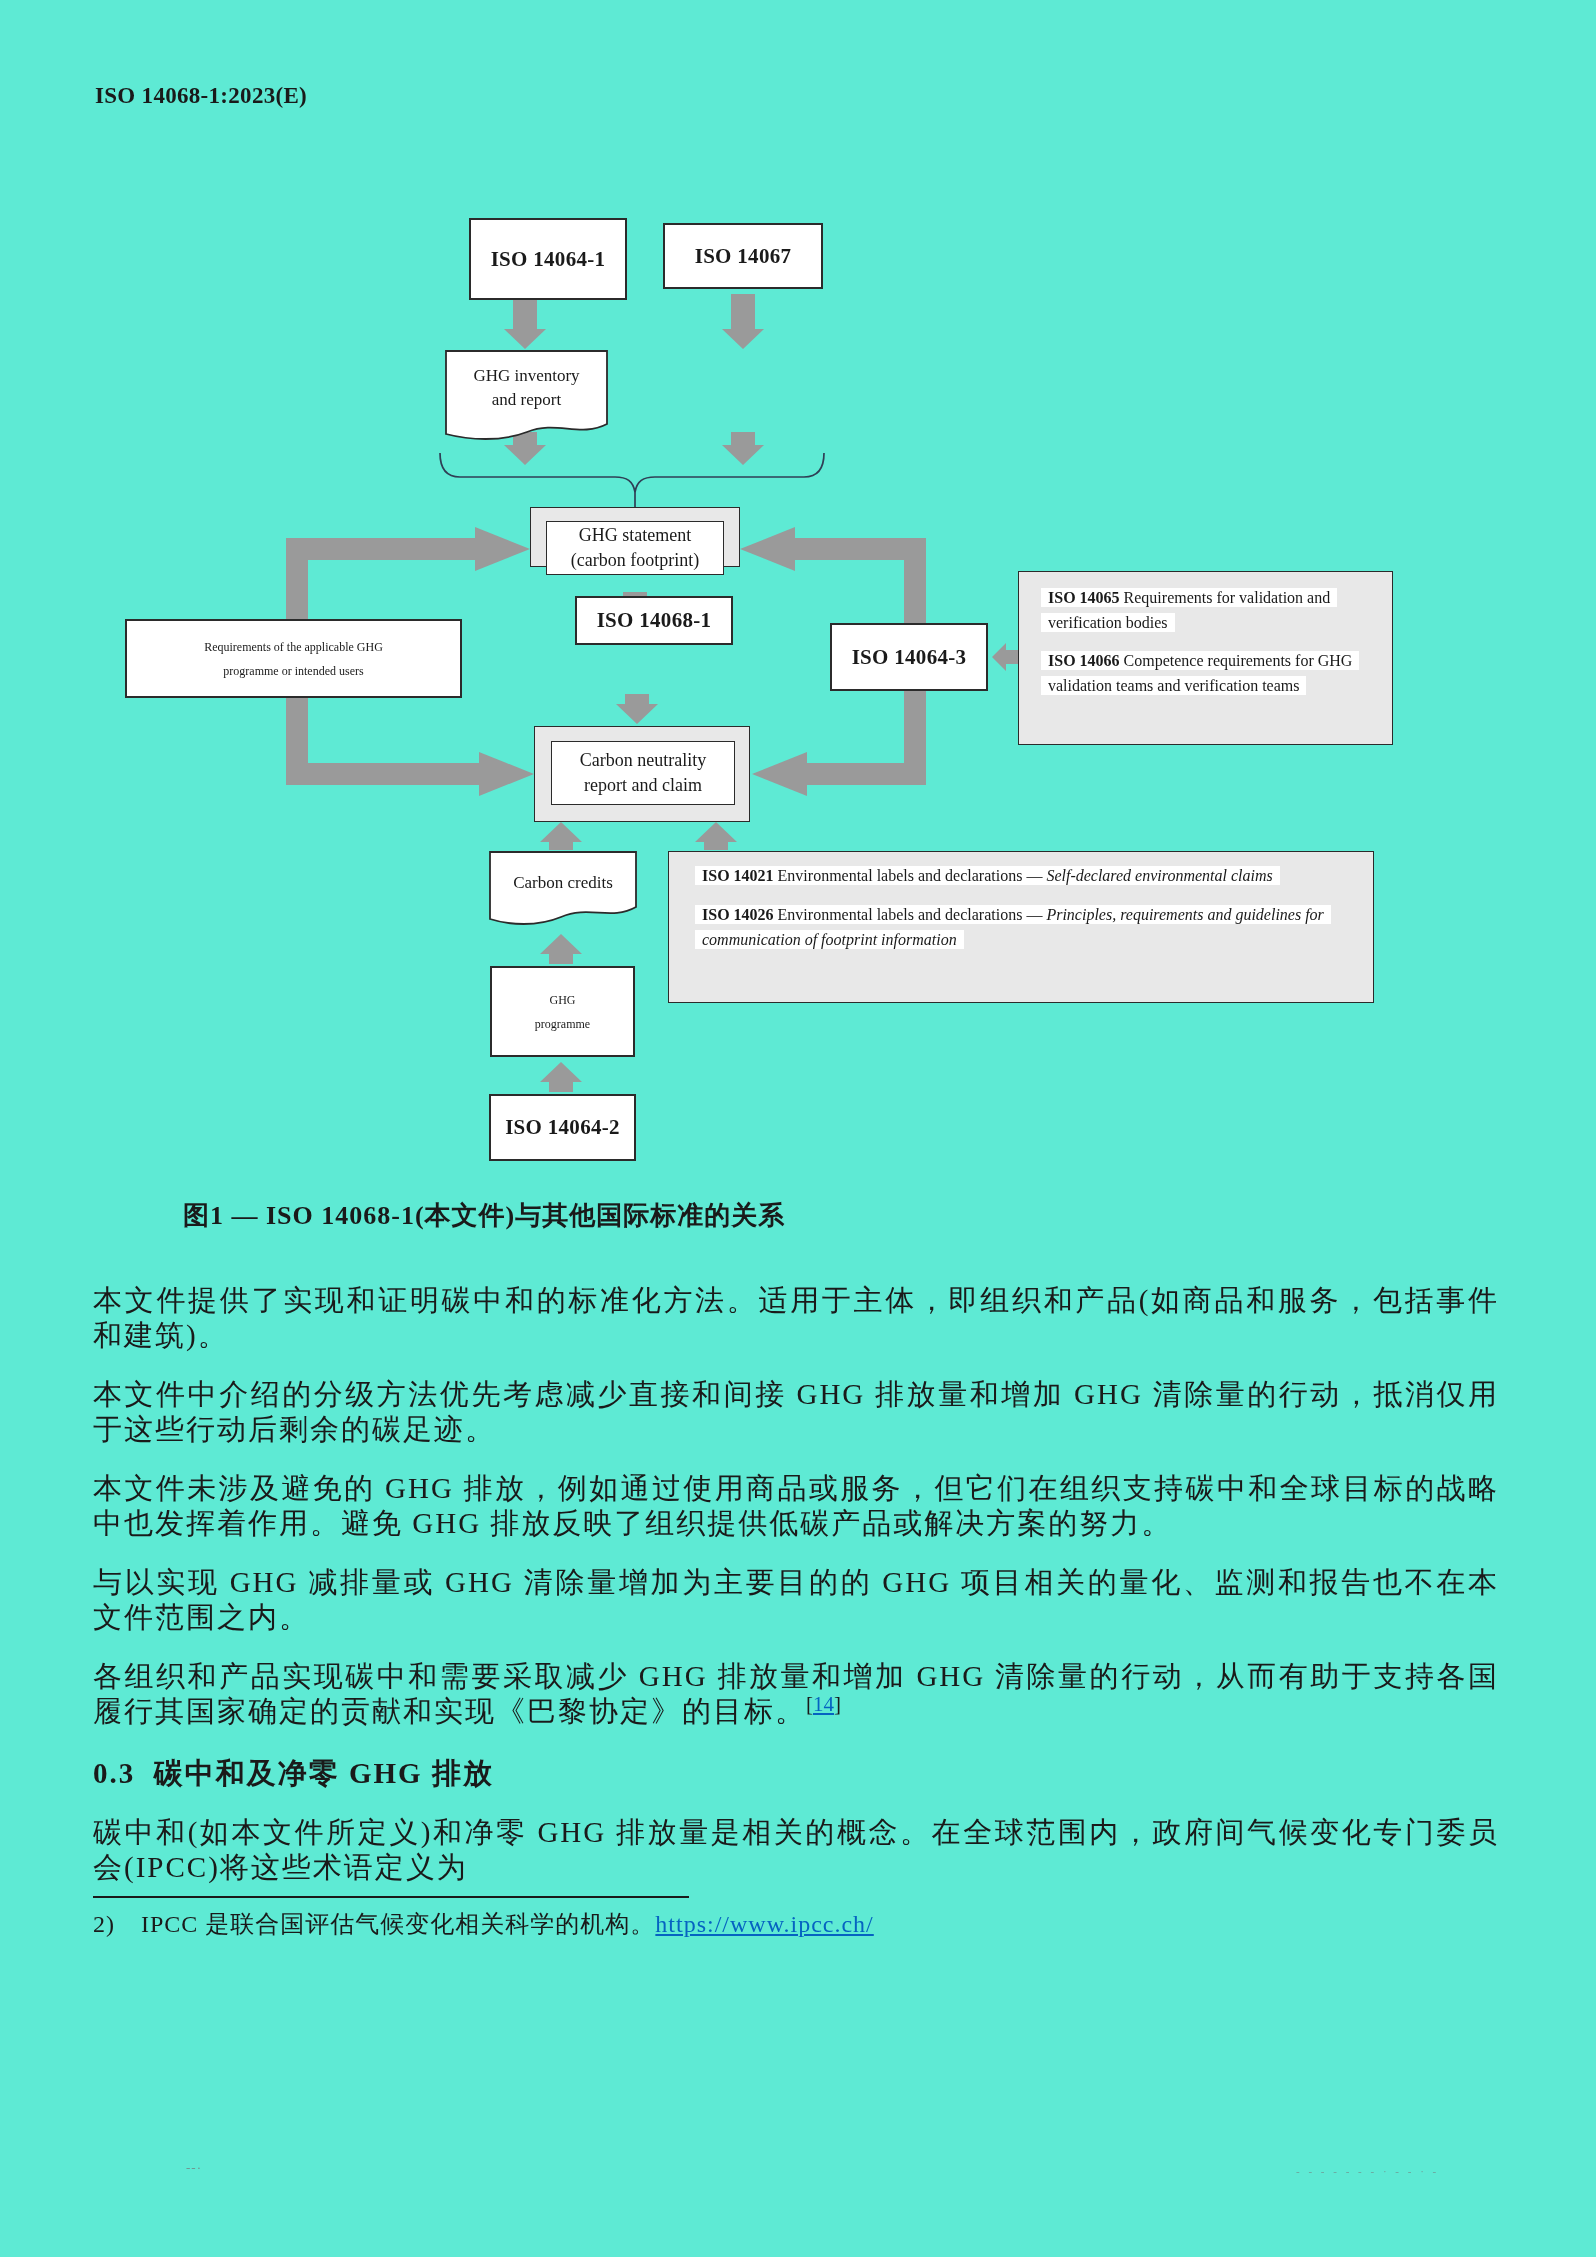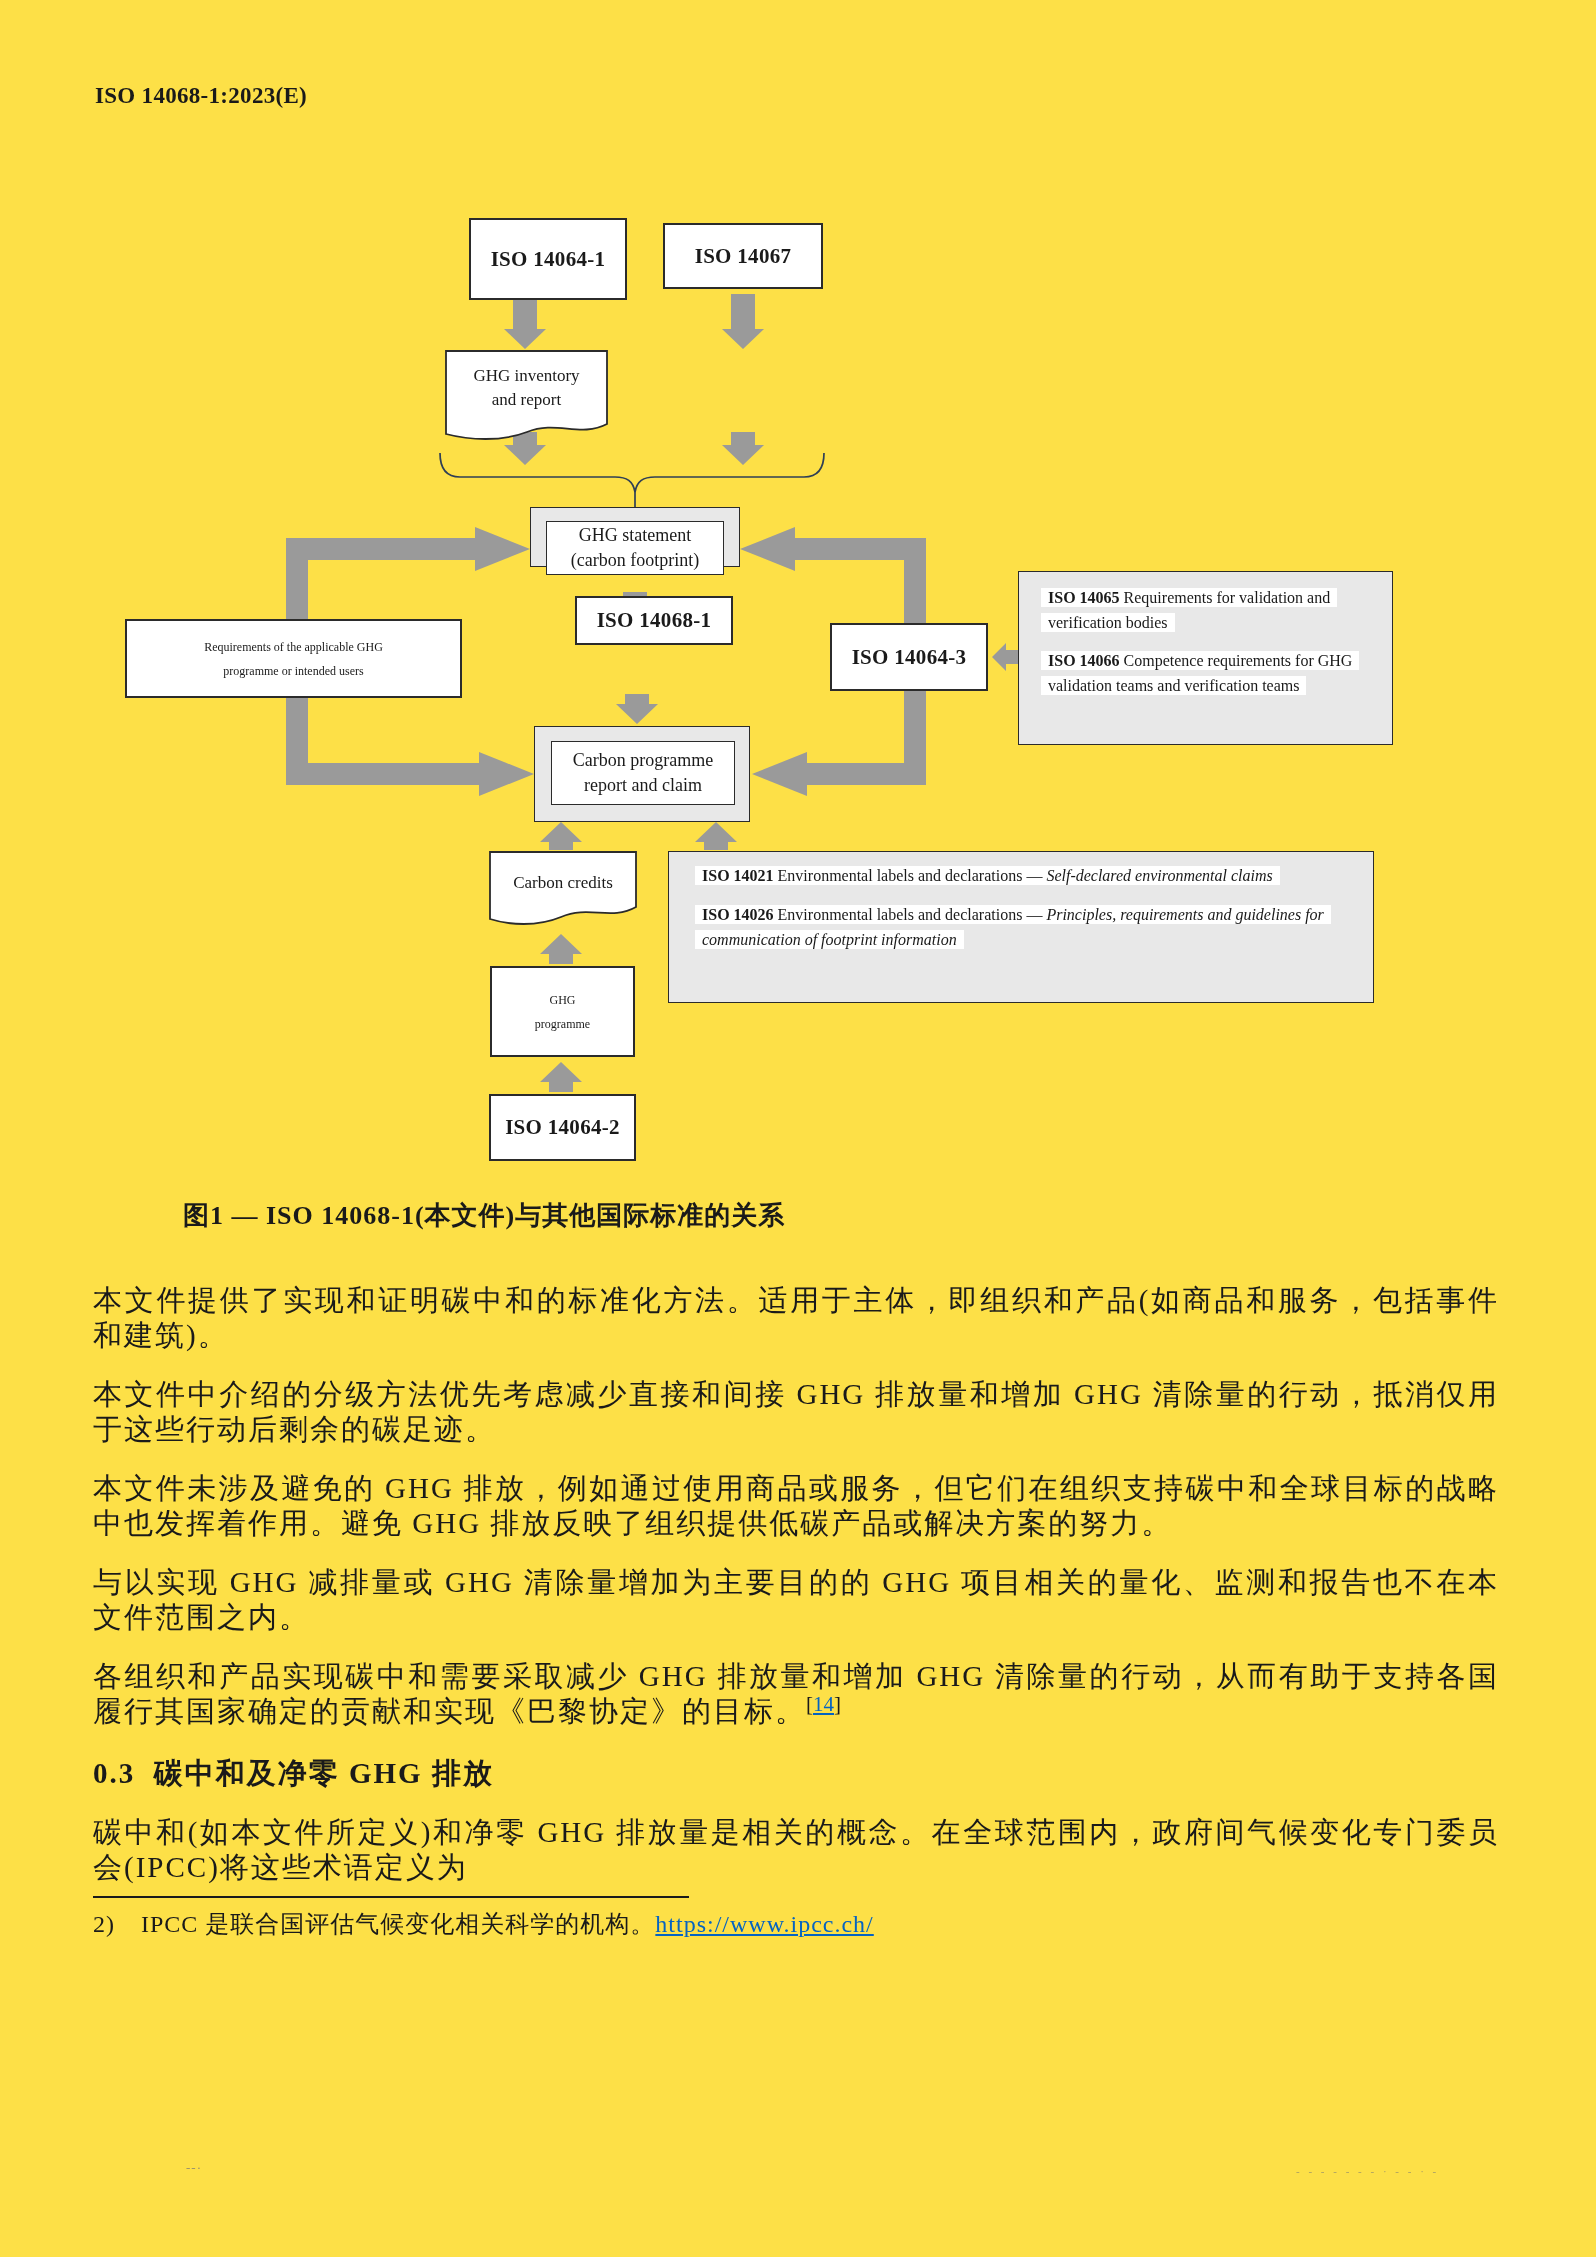--- a/index.html
+++ b/index.html
@@ -1,17 +1,17 @@
 <!DOCTYPE html>
 <html><head>
 <meta charset="utf-8">
 <style>
   html,body{margin:0;padding:0;background:#d8d8d8;}
   .page{
-    position:relative;width:1596px;height:2257px;margin:0 auto;background:#fde047;
+    position:relative;width:1596px;height:2257px;margin:0 auto;background:#5eead4;
     font-family:"Liberation Serif","DejaVu Serif",serif;color:#1a1a1a;overflow:hidden;
   }
   
   .doc-header{position:absolute;left:95px;top:83px;font-size:23px;font-weight:bold;letter-spacing:0.3px;}
   
   .figure{position:absolute;left:0;top:0;width:1596px;height:1180px;}
   .figure svg.overlay{position:absolute;left:0;top:0;}
   .fbox{
     position:absolute;background:#fff;border:2px solid #2b2b2b;box-sizing:border-box;
     display:flex;align-items:center;justify-content:center;flex-direction:column;text-align:center;
@@ -142,21 +142,21 @@
       <div class="info-entry" style="margin-bottom:13px;">
         <span class="strip"><b>ISO 14065</b> <span>Requirements for validation and verification bodies</span></span>
       </div>
       <div class="info-entry">
         <span class="strip"><b>ISO 14066</b> <span>Competence requirements for GHG validation teams and verification teams</span></span>
       </div>
     </div>
 
     <div class="graybox" style="left:534px;top:726px;width:216px;height:96px;">
       <div class="innerbox" style="left:16px;top:14px;width:184px;height:64px;">
-        <div class="ln">Carbon programme</div>
+        <div class="ln">Carbon neutrality</div>
         <div class="ln">report and claim</div>
       </div>
     </div>
 
     <div class="docshape" style="left:489px;top:851px;width:148px;height:80px;">
       <svg width="148" height="80" viewBox="0 0 148 80">
         <path d="M1,1 H147 V56 C122,70 100,54 72,66 C48,76 20,74 1,68 Z" fill="#ffffff" stroke="#2b2b2b" stroke-width="1.8"></path>
       </svg>
       <div class="doc-text" style="top:20px;">
         <div class="ln">Carbon credits</div>

